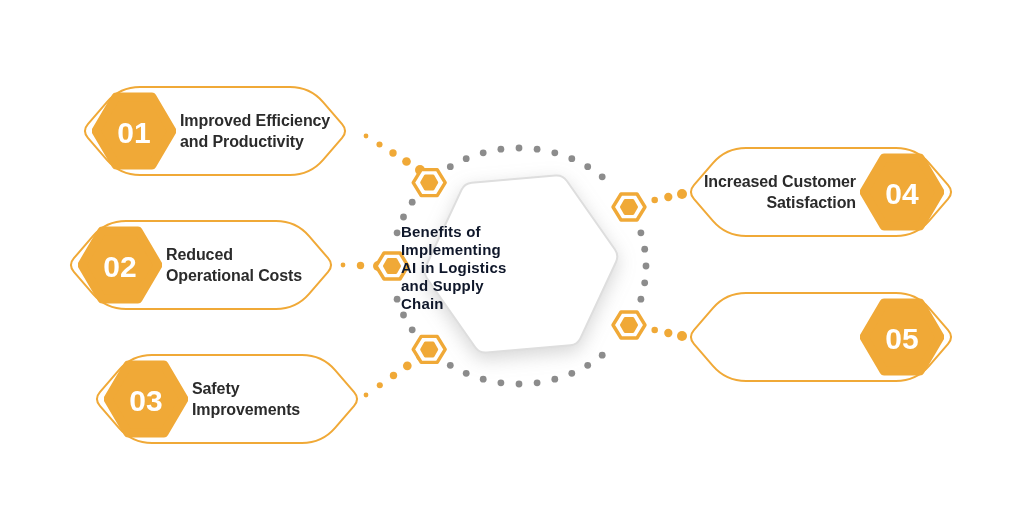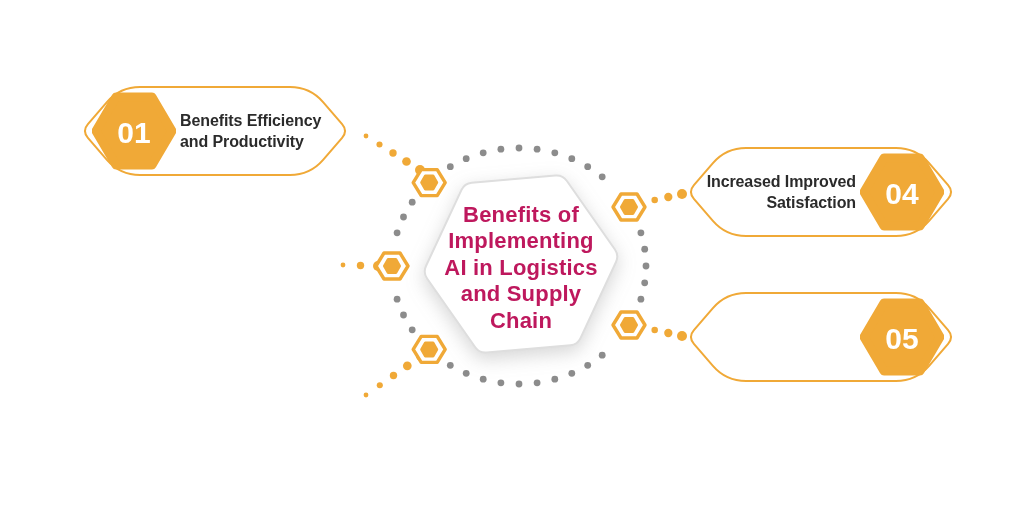--- a/index.html
+++ b/index.html
@@ -6,22 +6,22 @@
   .canvas{
     position:relative;width:1024px;height:532px;background:#fff;overflow:hidden;
     font-family:"Liberation Sans","DejaVu Sans",sans-serif;
   }
   .decor{position:absolute;left:0;top:0;width:1024px;height:532px;pointer-events:none;}
   
   .center-hex{position:absolute;left:381px;top:139px;width:280px;height:250px;}
   .center-hex svg{filter:drop-shadow(0 6px 9px rgba(110,110,110,.28));}
   .center-title{
     position:absolute;left:521px;top:268px;transform:translate(-50%,-50%);
-    width:240px;text-align:center;font-weight:bold;font-size:22px;line-height:1.2;
-    color:#be185d;white-space:pre-line;letter-spacing:.2px;
+    width:240px;font-weight:bold;font-size:15px;line-height:1.2;
+    color:#0f172a;white-space:pre-line;letter-spacing:.2px;
   }
   
   .pill{position:absolute;width:270px;height:94px;}
   .pill-shape{position:absolute;left:0;top:0;}
   .badge{position:absolute;top:7px;}
   .pill.left  .badge{left:12px;}
   .pill.right .badge{left:174px;}
   .badge text{font-family:"Liberation Sans","DejaVu Sans",sans-serif;font-weight:bold;font-size:30px;fill:#fff;}
   .label{
     position:absolute;top:50%;transform:translateY(-50%);
@@ -126,35 +126,57 @@
 Chain</div>
 
   <div class="pill left" style="left:80px;top:84px;">
     <svg class="pill-shape" width="270" height="94">
       <path d="M 7.9 40.2 L 26.9 18.1 Q 40 3 60 3 L 210 3 Q 230 3 243.1 18.1 L 262.1 40.2 Q 268 47 262.1 53.8 L 243.1 75.9 Q 230 91 210 91 L 60 91 Q 40 91 26.9 75.9 L 7.9 53.8 Q 2 47 7.9 40.2 Z" fill="#FFFFFF" stroke="#F0A937" stroke-width="2"></path>
     </svg>
     <svg class="badge" width="84" height="80">
       <polygon points="4,40 24,6 60,6 80,40 60,74 24,74" fill="#F0A937" stroke="#F0A937" stroke-width="9" stroke-linejoin="round"></polygon>
       <text x="42" y="41" text-anchor="middle" dominant-baseline="central">01</text>
     </svg>
-    <div class="label">Benefits Efficiency
+    <div class="label">Improved Efficiency
 and Productivity</div>
   </div>
 
+  <div class="pill left" style="left:66px;top:218px;">
+    <svg class="pill-shape" width="270" height="94">
+      <path d="M 7.9 40.2 L 26.9 18.1 Q 40 3 60 3 L 210 3 Q 230 3 243.1 18.1 L 262.1 40.2 Q 268 47 262.1 53.8 L 243.1 75.9 Q 230 91 210 91 L 60 91 Q 40 91 26.9 75.9 L 7.9 53.8 Q 2 47 7.9 40.2 Z" fill="#FFFFFF" stroke="#F0A937" stroke-width="2"></path>
+    </svg>
+    <svg class="badge" width="84" height="80">
+      <polygon points="4,40 24,6 60,6 80,40 60,74 24,74" fill="#F0A937" stroke="#F0A937" stroke-width="9" stroke-linejoin="round"></polygon>
+      <text x="42" y="41" text-anchor="middle" dominant-baseline="central">02</text>
+    </svg>
+    <div class="label">Reduced
+Operational Costs</div>
+  </div>
 
+  <div class="pill left" style="left:92px;top:352px;">
+    <svg class="pill-shape" width="270" height="94">
+      <path d="M 7.9 40.2 L 26.9 18.1 Q 40 3 60 3 L 210 3 Q 230 3 243.1 18.1 L 262.1 40.2 Q 268 47 262.1 53.8 L 243.1 75.9 Q 230 91 210 91 L 60 91 Q 40 91 26.9 75.9 L 7.9 53.8 Q 2 47 7.9 40.2 Z" fill="#FFFFFF" stroke="#F0A937" stroke-width="2"></path>
+    </svg>
+    <svg class="badge" width="84" height="80">
+      <polygon points="4,40 24,6 60,6 80,40 60,74 24,74" fill="#F0A937" stroke="#F0A937" stroke-width="9" stroke-linejoin="round"></polygon>
+      <text x="42" y="41" text-anchor="middle" dominant-baseline="central">03</text>
+    </svg>
+    <div class="label">Safety
+Improvements</div>
+  </div>
 
   <div class="pill right" style="left:686px;top:145px;">
     <svg class="pill-shape" width="270" height="94">
       <path d="M 7.9 40.2 L 26.9 18.1 Q 40 3 60 3 L 210 3 Q 230 3 243.1 18.1 L 262.1 40.2 Q 268 47 262.1 53.8 L 243.1 75.9 Q 230 91 210 91 L 60 91 Q 40 91 26.9 75.9 L 7.9 53.8 Q 2 47 7.9 40.2 Z" fill="#FFFFFF" stroke="#F0A937" stroke-width="2"></path>
     </svg>
     <svg class="badge" width="84" height="80">
       <polygon points="4,40 24,6 60,6 80,40 60,74 24,74" fill="#F0A937" stroke="#F0A937" stroke-width="9" stroke-linejoin="round"></polygon>
       <text x="42" y="41" text-anchor="middle" dominant-baseline="central">04</text>
     </svg>
-    <div class="label">Increased Improved
+    <div class="label">Increased Customer
 Satisfaction</div>
   </div>
 
   <div class="pill right" style="left:686px;top:290px;">
     <svg class="pill-shape" width="270" height="94">
       <path d="M 7.9 40.2 L 26.9 18.1 Q 40 3 60 3 L 210 3 Q 230 3 243.1 18.1 L 262.1 40.2 Q 268 47 262.1 53.8 L 243.1 75.9 Q 230 91 210 91 L 60 91 Q 40 91 26.9 75.9 L 7.9 53.8 Q 2 47 7.9 40.2 Z" fill="#FFFFFF" stroke="#F0A937" stroke-width="2"></path>
     </svg>
     <svg class="badge" width="84" height="80">
       <polygon points="4,40 24,6 60,6 80,40 60,74 24,74" fill="#F0A937" stroke="#F0A937" stroke-width="9" stroke-linejoin="round"></polygon>
       <text x="42" y="41" text-anchor="middle" dominant-baseline="central">05</text>

